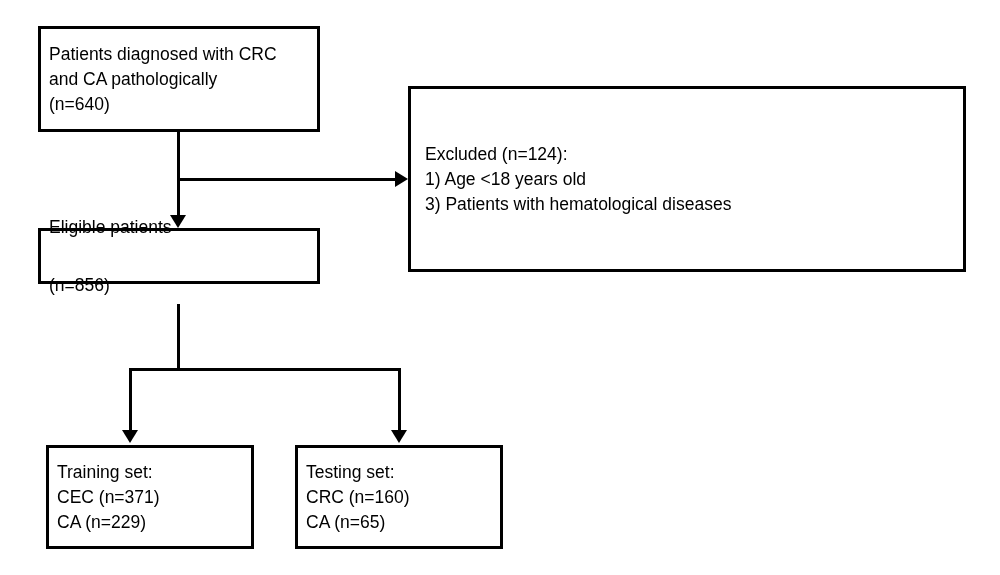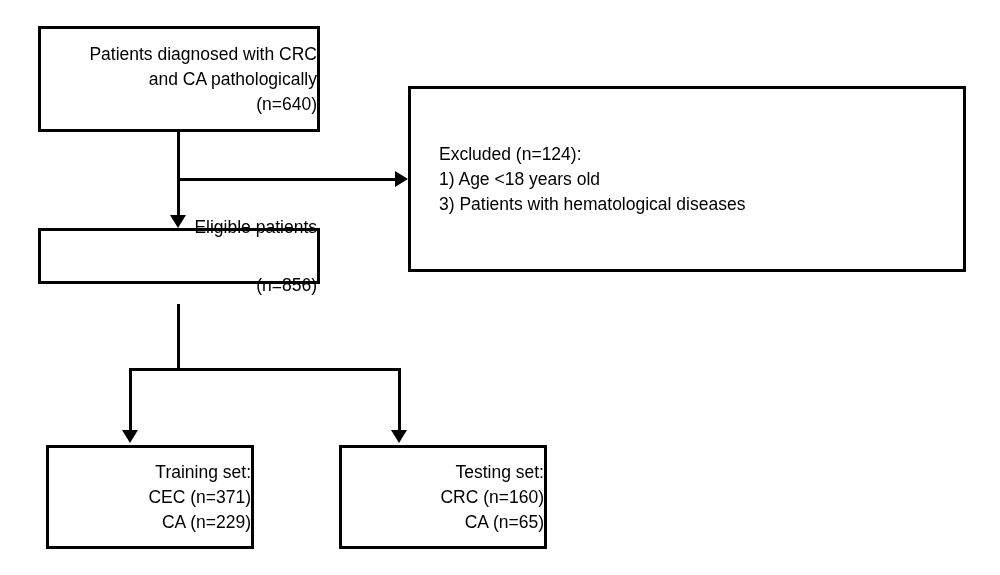--- a/index.html
+++ b/index.html
@@ -20,35 +20,36 @@
   .box {
     position: absolute;
     border: 3px solid #000000;
     background: #ffffff;
     box-sizing: border-box;
     display: flex;
     flex-direction: column;
     justify-content: center;
   }
   .box.center {
-    align-items: flex-end;
+    align-items: flex-start;
     text-align: center;
+    padding-left: 8px;
   }
   .box.left {
     align-items: flex-start;
     text-align: left;
   }
   .line-text {
     font-size: 17.5px;
     line-height: 25px;
     color: #000000;
     white-space: nowrap;
   }
   .box.left .line-text {
-    padding-left: 28px;
+    padding-left: 14px;
   }
   
   .vline {
     position: absolute;
     background: #000000;
     width: 3px;
   }
   .hline {
     position: absolute;
     background: #000000;
@@ -92,21 +93,21 @@
     <div class="line-text">Eligible patients</div>
     <div class="line-text">(n=856)</div>
   </div>
 
   <div class="box center" style="left:38px; top:445px; width:208px; height:104px;margin-left:8px;">
     <div class="line-text">Training set:</div>
     <div class="line-text">CEC (n=371)</div>
     <div class="line-text">CA (n=229)</div>
   </div>
 
-  <div class="box center" style="left:295px; top:445px; width:208px; height:104px;margin-left:44px;">
+  <div class="box center" style="left:295px; top:445px; width:208px; height:104px;">
     <div class="line-text">Testing set:</div>
     <div class="line-text">CRC (n=160)</div>
     <div class="line-text">CA (n=65)</div>
   </div>
 
   <div class="vline" style="left:177px; top:132px; height:83px;"></div>
   <div class="arrow-down" style="left:170px; top:215px;"></div>
 
   <div class="hline" style="left:177px; top:178px; width:222px;"></div>
   <div class="arrow-right" style="left:395px; top:171px;"></div>

